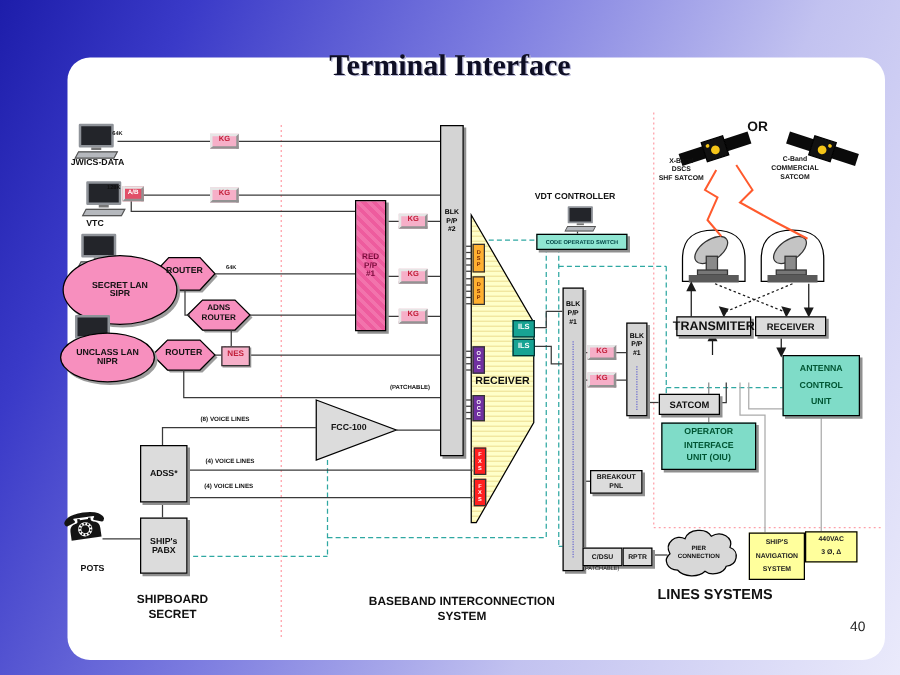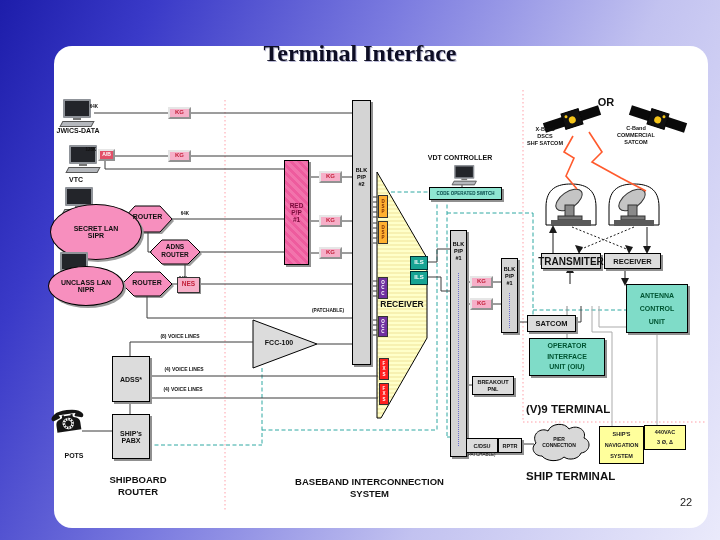--- a/index.html
+++ b/index.html
@@ -338,22 +338,21 @@
   <div class="tealbox pre" style="left:529px;top:338px;width:74px;height:36px;font-size:7px;line-height:1.5;color:#053">OPERATOR
 INTERFACE
 UNIT (OIU)</div>
 
   <div class="ylwbox pre" style="left:599px;top:426px;width:43px;height:36px;font-size:5.5px;line-height:2">SHIP'S
 NAVIGATION
 SYSTEM</div>
   <div class="ylwbox pre" style="left:644px;top:425px;width:40px;height:23px;font-size:5.5px;line-height:1.8">440VAC
 3 Ø, Δ</div>
 
-  <div class="lbl" style="left:526px;top:402px;width:110px;font-size:11.5px;text-align:left">(V)9 TERMINAL</div>
-  <div class="lbl" style="left:526px;top:469px;width:110px;font-size:11.5px;text-align:left">SHIP TERMINAL</div>
+  <div class="lbl" style="left:526px;top:469px;width:110px;font-size:11.5px;text-align:left">LINES SYSTEMS</div>
   <div class="lbl pre" style="left:92px;top:474px;width:92px;font-size:9.5px">SHIPBOARD
-ROUTER</div>
+SECRET</div>
   <div class="lbl pre" style="left:262px;top:476px;width:215px;font-size:9.5px">BASEBAND INTERCONNECTION
 SYSTEM</div>
 
   <div id="title">Terminal Interface</div>
-  <div id="page-num">22</div>
+  <div id="page-num">40</div>
 </div>
 
 </body></html>

